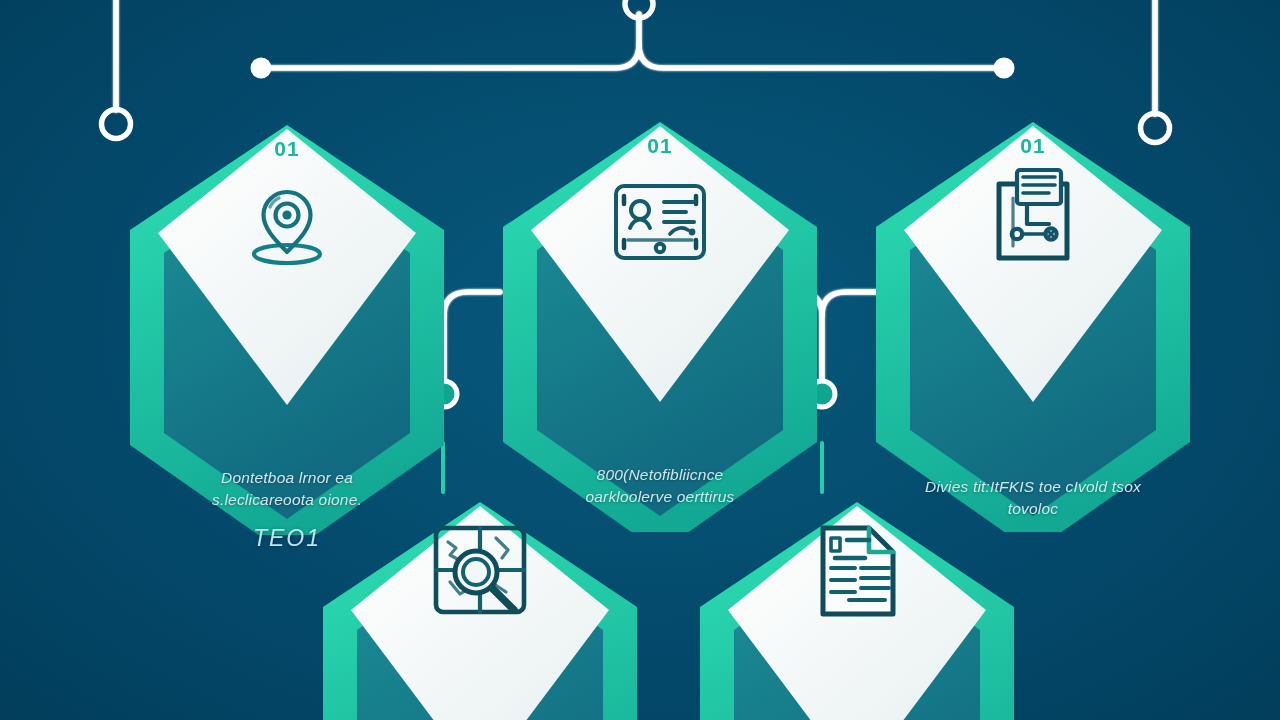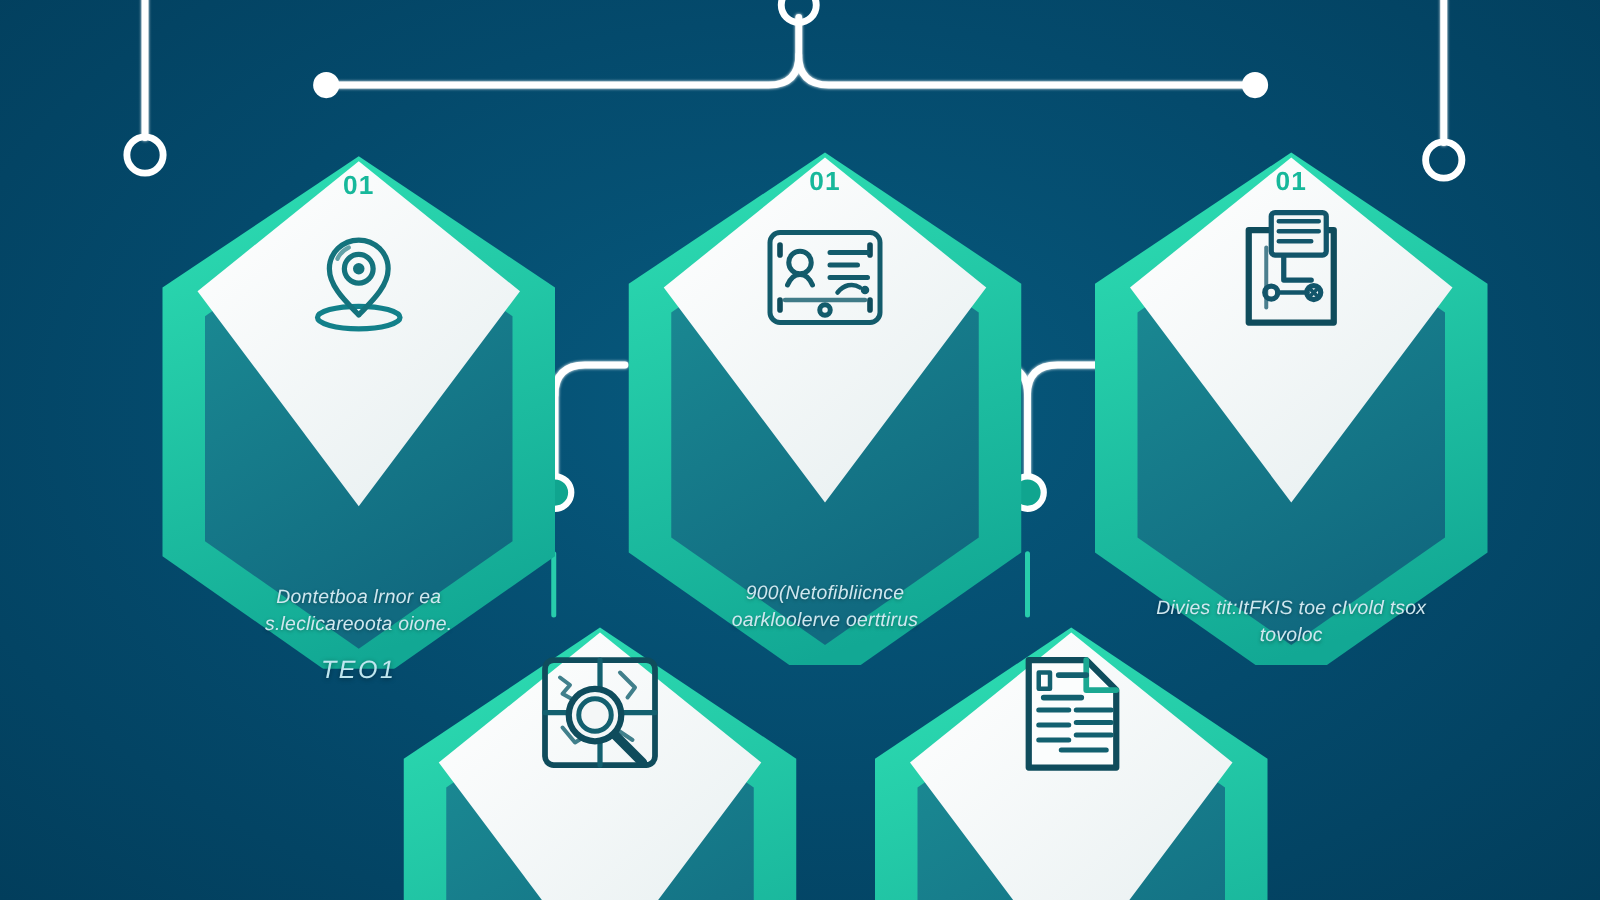--- a/index.html
+++ b/index.html
@@ -41,21 +41,21 @@
     font-size: 15.5px;
     line-height: 1.45;
     color: #cfe7ef;
     letter-spacing: .2px;
     text-shadow: 0 1px 3px rgba(0,0,0,.35);
     padding: 0 56px;
     filter: blur(.35px);
   }
   .card .step-num {
     margin-top: 13px;
-    font-size: 20px;
+    font-size: 23px;
     color: #bfe6ef;
     letter-spacing: 2px;
     filter: blur(.4px);
     text-shadow: 0 1px 4px rgba(0,0,0,.4);
   }
   .card .badge-num {
     position: absolute;
     left: 0; right: 0;
     text-align: center;
     font-size: 21px;
@@ -200,21 +200,21 @@
         <path d="M22 54c2.5-6 6-8.5 10-8.5s7.5 2.5 10 8.5"></path>
         <path d="M56 28h30M56 38h22M56 48h30"></path>
         <path d="M62 60c5-6 12-8 18-4" stroke-width="3.6"></path>
         <circle cx="84" cy="58" r="3.4" fill="#135b6b" stroke="none"></circle>
         <path d="M20 66h64" stroke-width="3.6" opacity=".8"></path>
         <circle cx="52" cy="74" r="4.2"></circle>
       </svg>
     </div>
 
     <div class="label-wrap" style="top:352px;">
-      <div class="desc">900(Netofibliicnce oarkloolerve oerttirus</div>
+      <div class="desc">800(Netofibliicnce oarkloolerve oerttirus</div>
     </div>
   </div>
 
   <div class="card" style="left:868px; top:112px;">
     <svg class="plate" viewBox="0 0 330 420">
       <defs>
         <linearGradient id="g3a" x1="0" y1="0" x2="0.25" y2="1">
           <stop offset="0" stop-color="#2fe0b4"></stop>
           <stop offset="1" stop-color="#12a894"></stop>
         </linearGradient>

